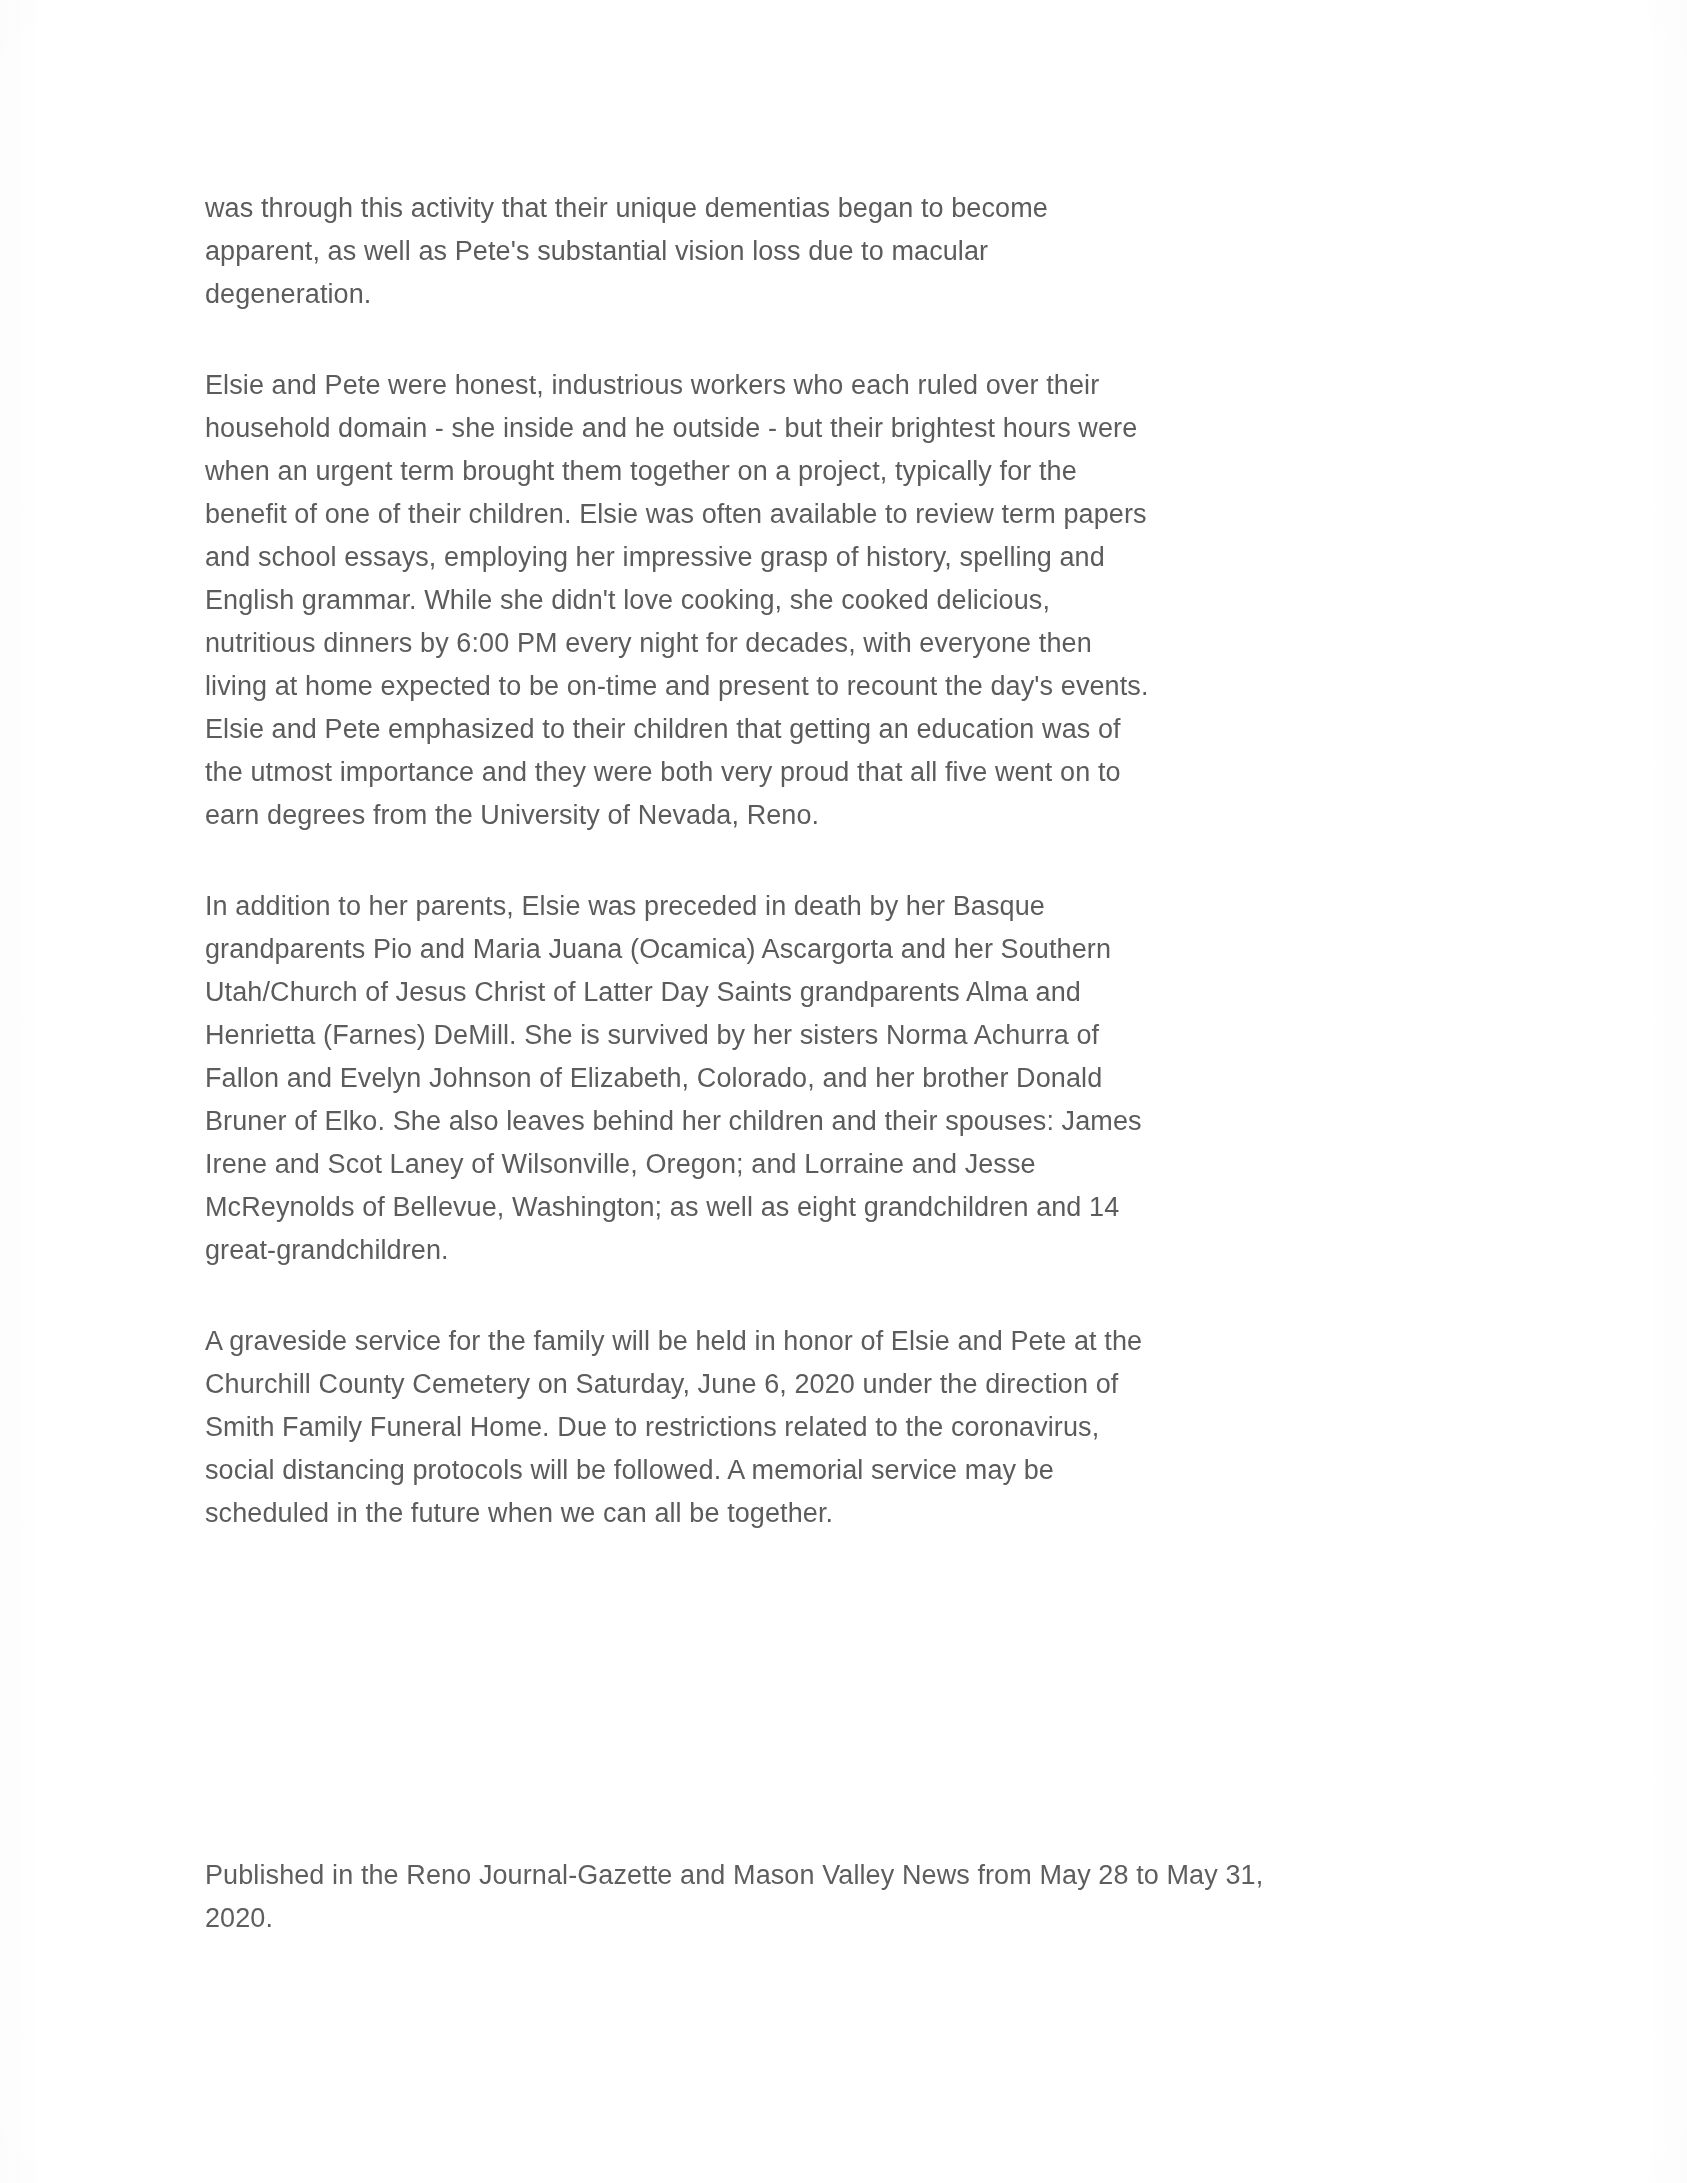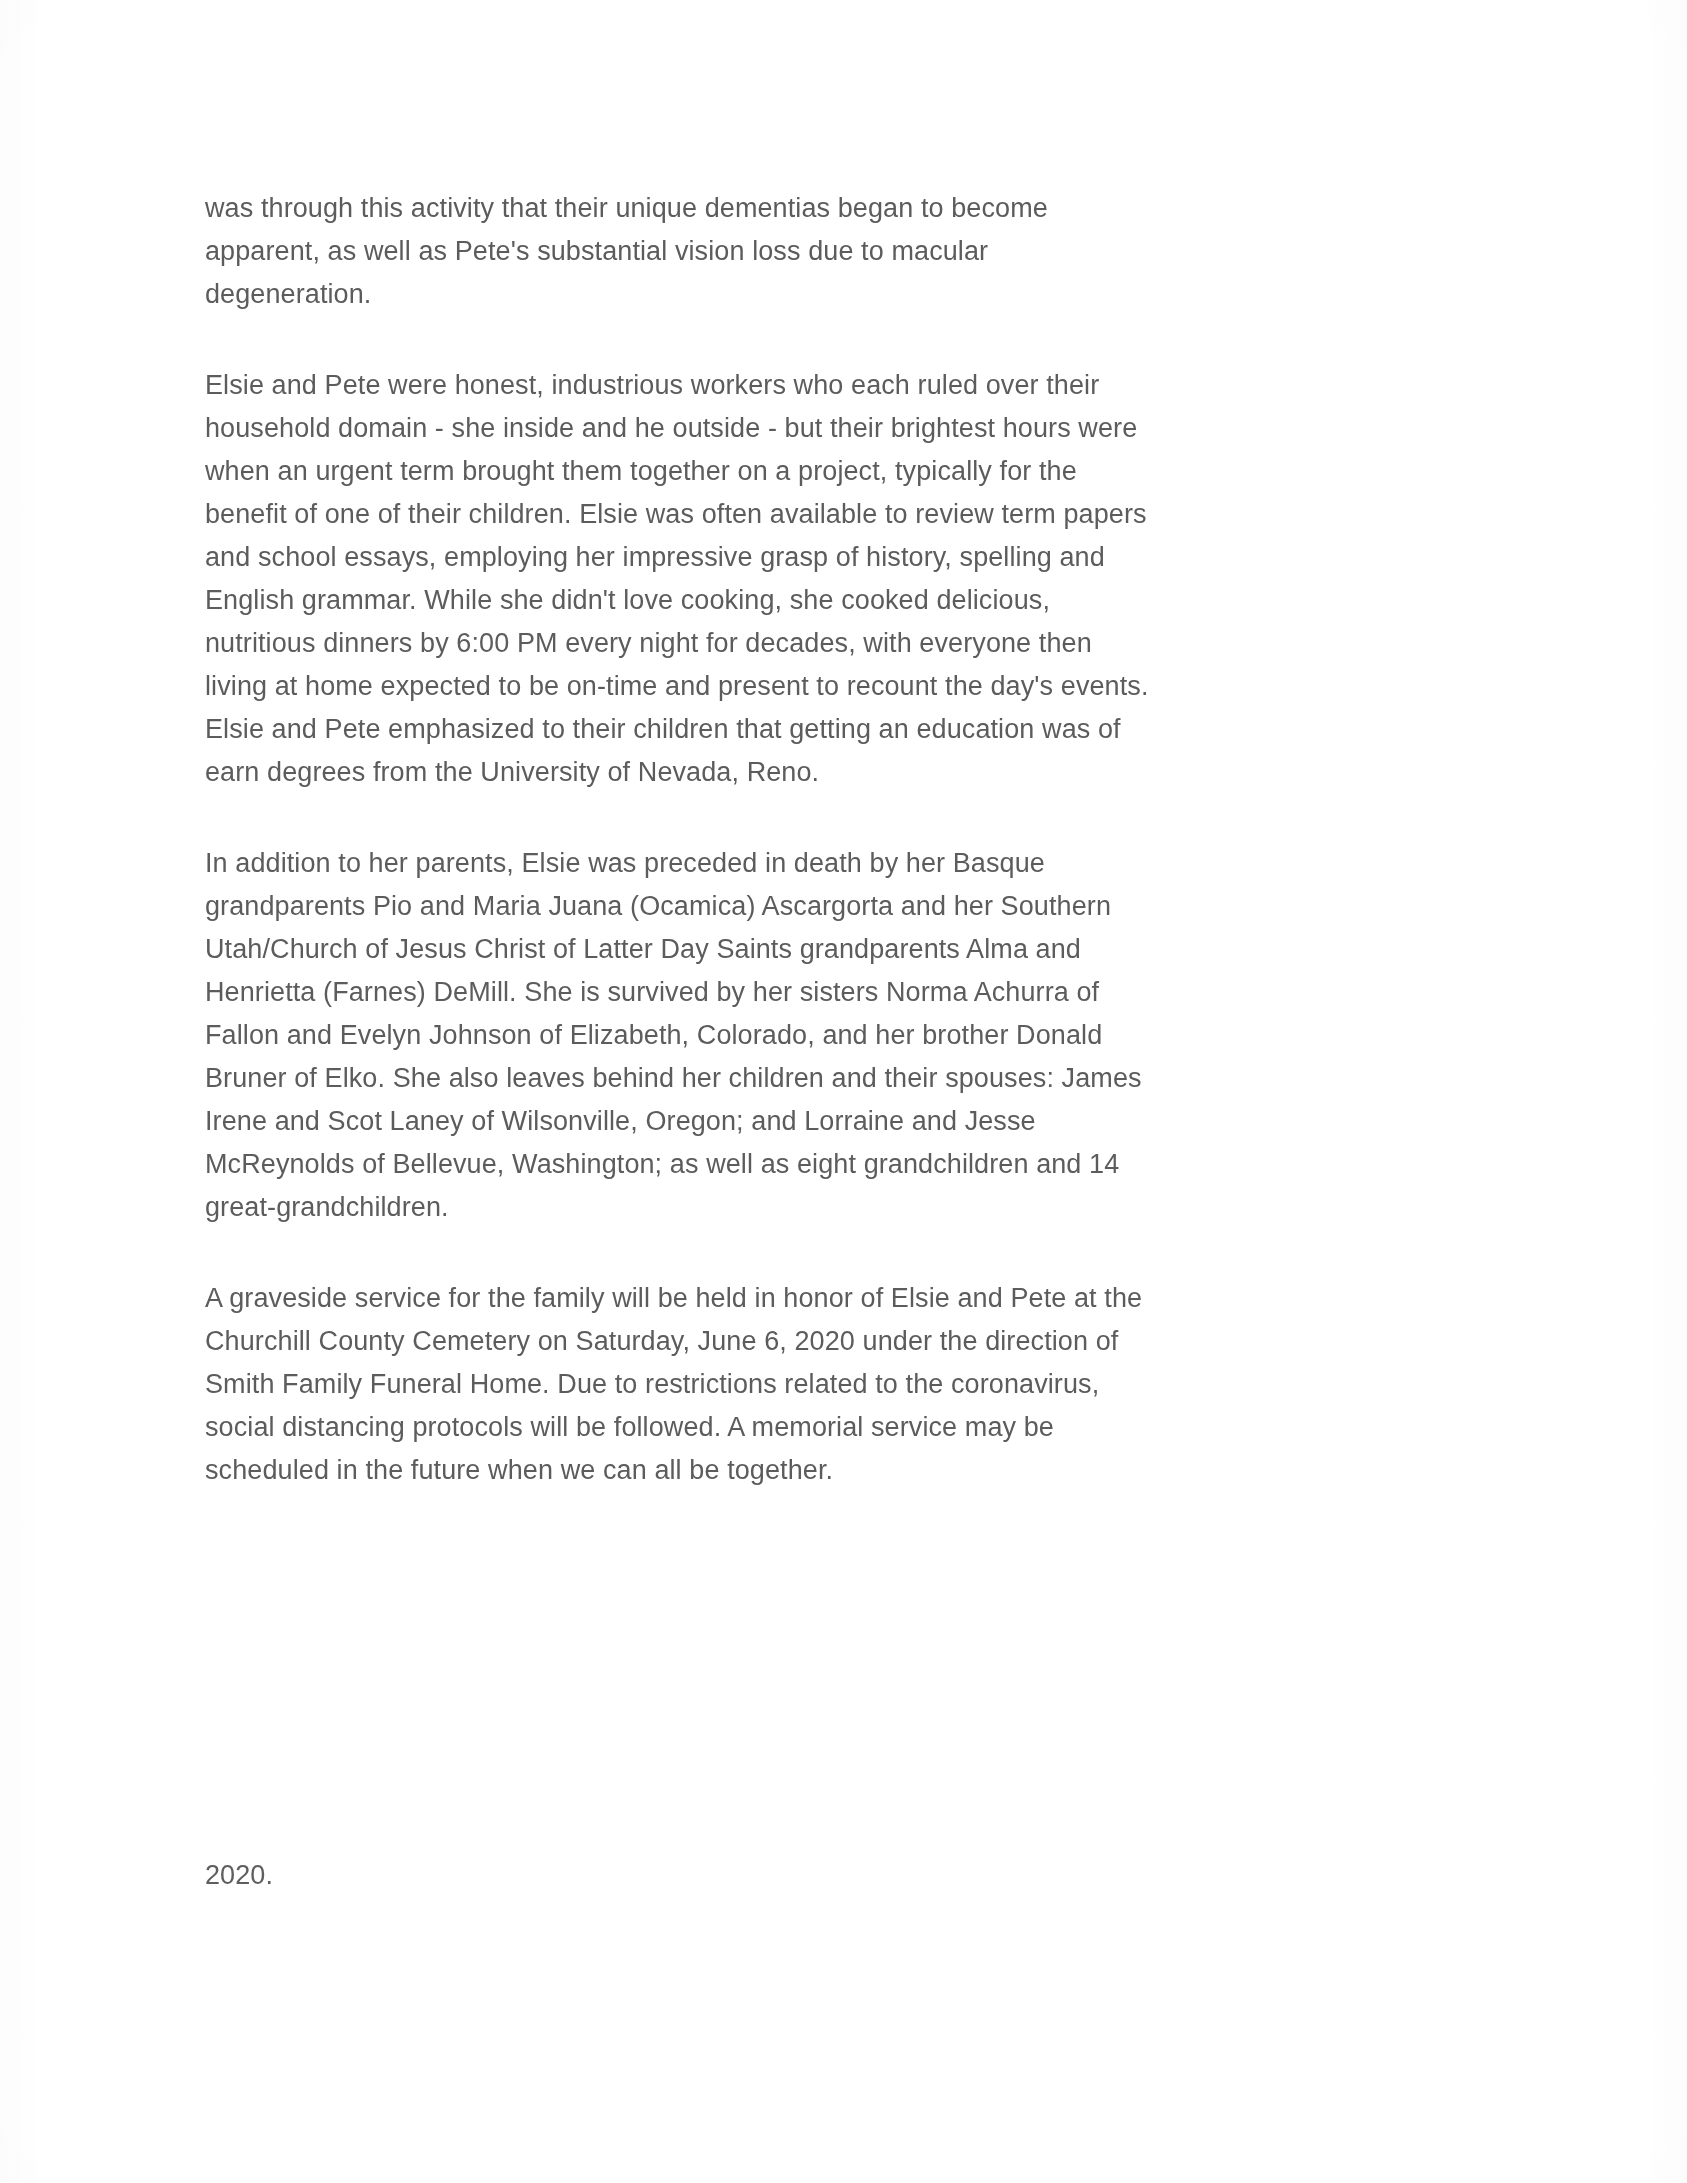--- a/index.html
+++ b/index.html
@@ -85,20 +85,21 @@
     <p class="para p-body">
       <span class="ln">Elsie and Pete were honest, industrious workers who each ruled over their</span>
       <span class="ln">household domain - she inside and he outside - but their brightest hours were</span>
       <span class="ln">when an urgent term brought them together on a project, typically for the</span>
       <span class="ln">benefit of one of their children. Elsie was often available to review term papers</span>
       <span class="ln">and school essays, employing her impressive grasp of history, spelling and</span>
       <span class="ln">English grammar. While she didn't love cooking, she cooked delicious,</span>
       <span class="ln">nutritious dinners by 6:00 PM every night for decades, with everyone then</span>
       <span class="ln">living at home expected to be on-time and present to recount the day's events.</span>
       <span class="ln">Elsie and Pete emphasized to their children that getting an education was of</span>
+      <span class="ln">the utmost importance and they were both very proud that all five went on to</span>
       <span class="ln">earn degrees from the University of Nevada, Reno.</span>
     </p>
 
     <p class="para p-body">
       <span class="ln">In addition to her parents, Elsie was preceded in death by her Basque</span>
       <span class="ln">grandparents Pio and Maria Juana (Ocamica) Ascargorta and her Southern</span>
       <span class="ln">Utah/Church of Jesus Christ of Latter Day Saints grandparents Alma and</span>
       <span class="ln">Henrietta (Farnes) DeMill. She is survived by her sisters Norma Achurra of</span>
       <span class="ln">Fallon and Evelyn Johnson of Elizabeth, Colorado, and her brother Donald</span>
       <span class="ln">Bruner of Elko. She also leaves behind her children and their spouses: James</span>
@@ -111,17 +112,18 @@
       <span class="ln">A graveside service for the family will be held in honor of Elsie and Pete at the</span>
       <span class="ln">Churchill County Cemetery on Saturday, June 6, 2020 under the direction of</span>
       <span class="ln">Smith Family Funeral Home. Due to restrictions related to the coronavirus,</span>
       <span class="ln">social distancing protocols will be followed. A memorial service may be</span>
       <span class="ln">scheduled in the future when we can all be together.</span>
     </p>
 
   </div>
 
   <p class="footer-para">
+    <span class="ln">Published in the Reno Journal-Gazette and Mason Valley News from May 28 to May 31,</span>
     <span class="ln">2020.</span>
   </p>
 
 </div>
 
 
 </body></html>

